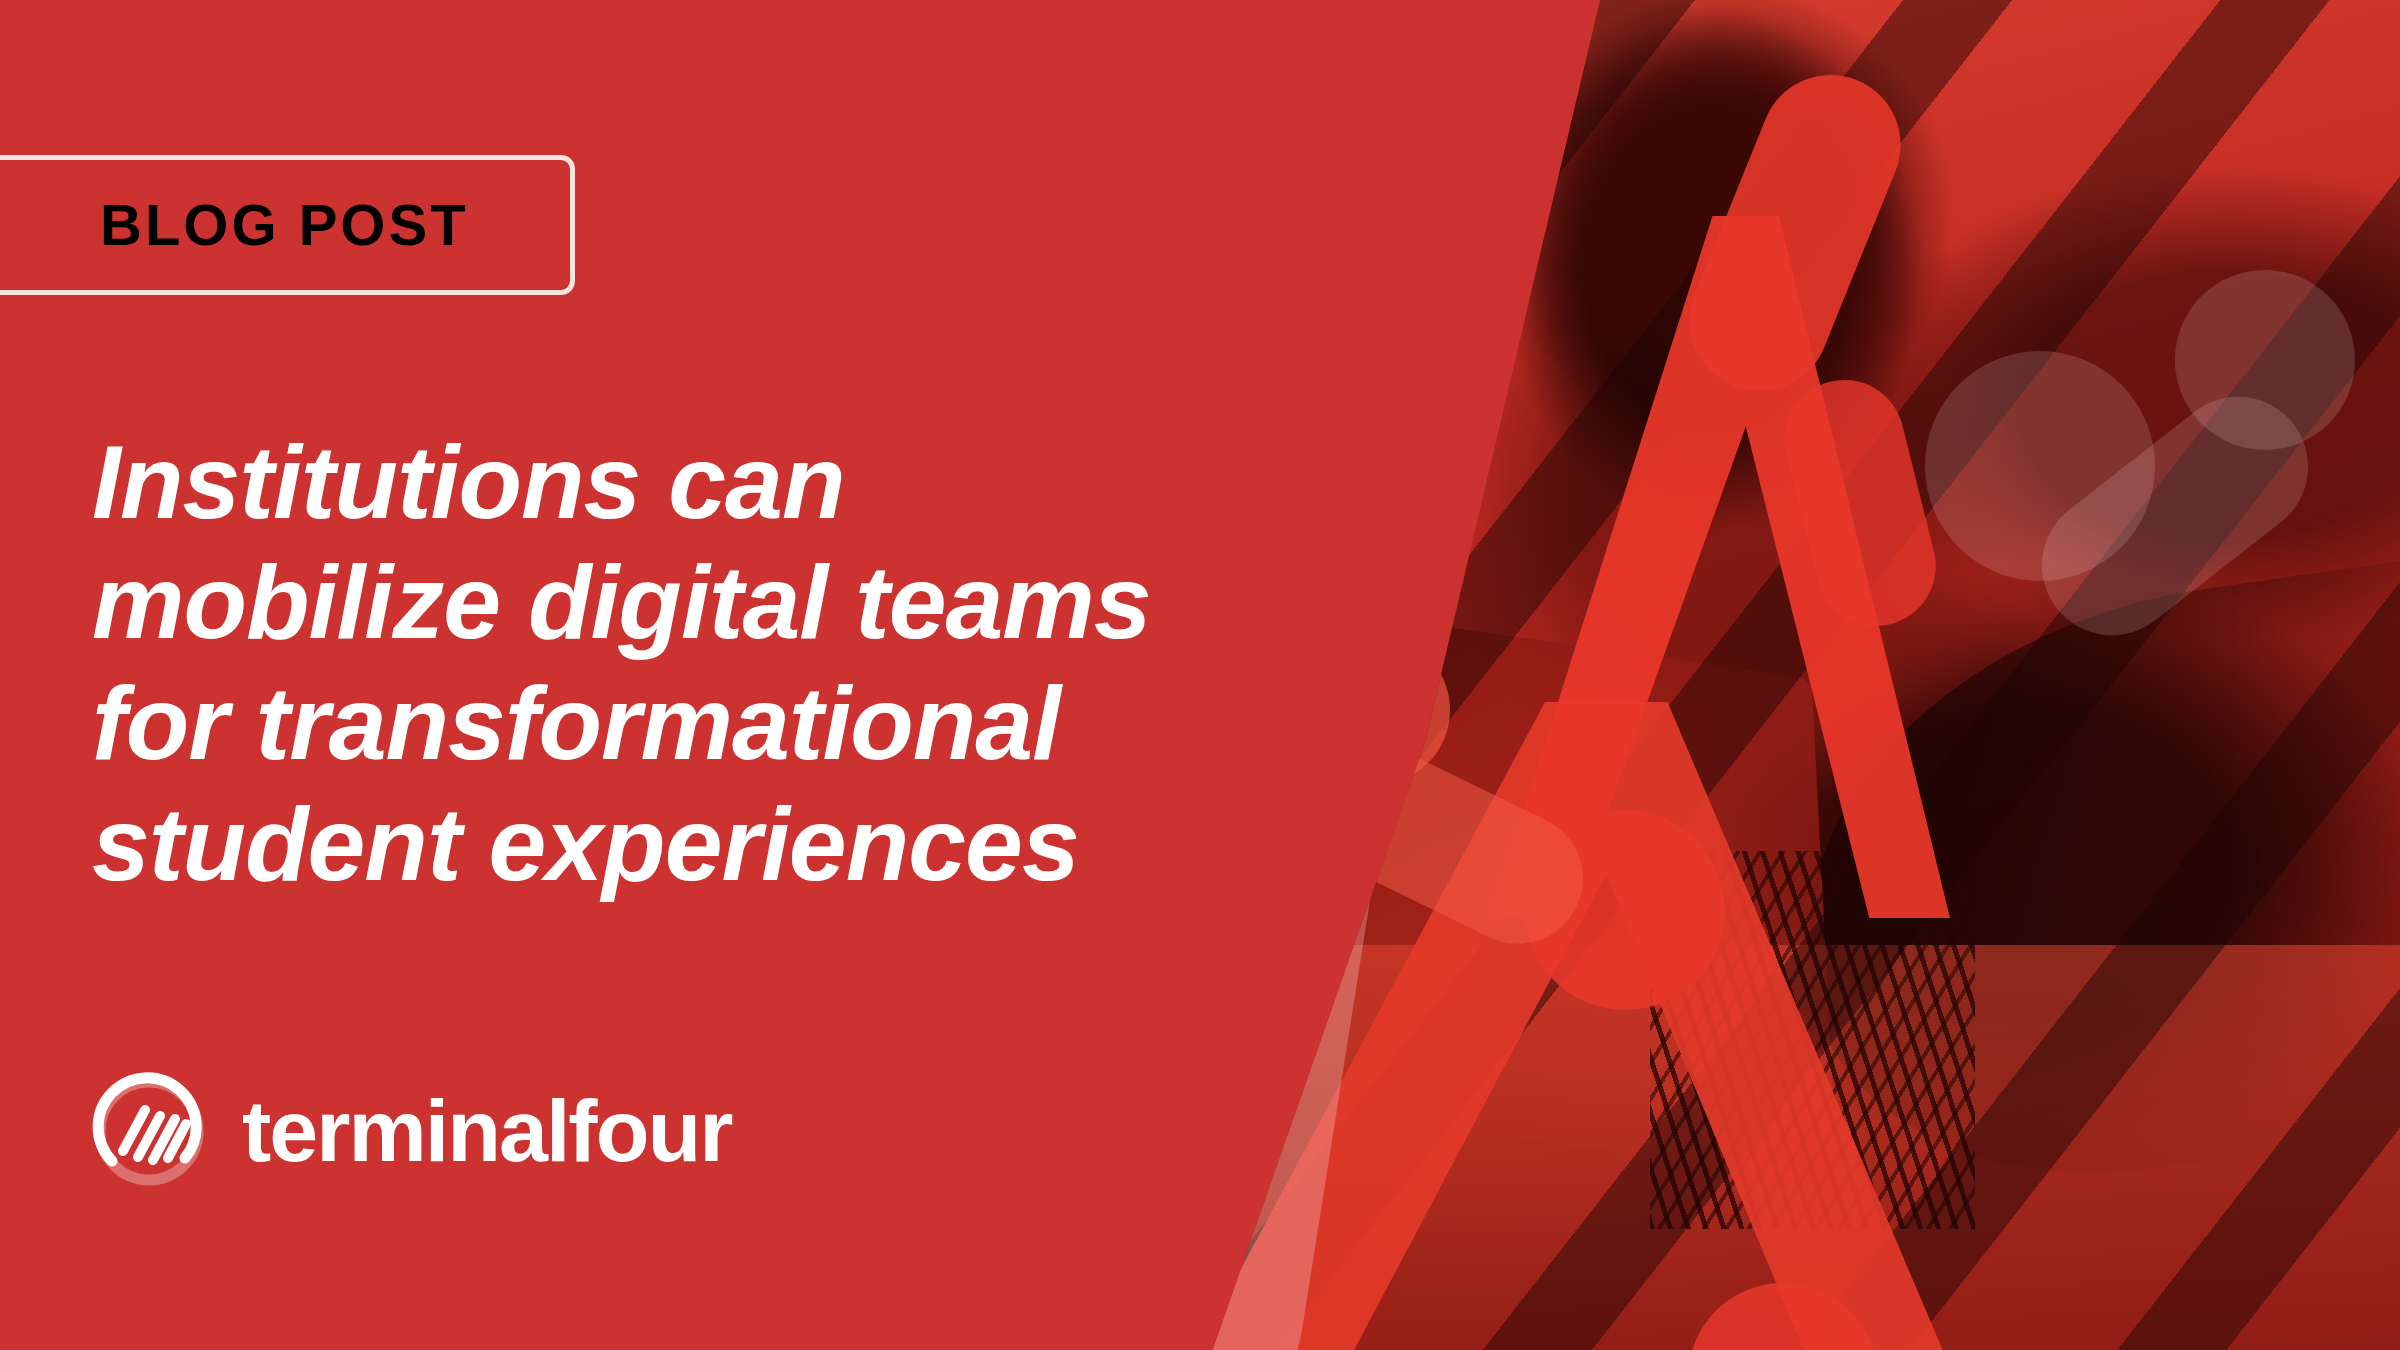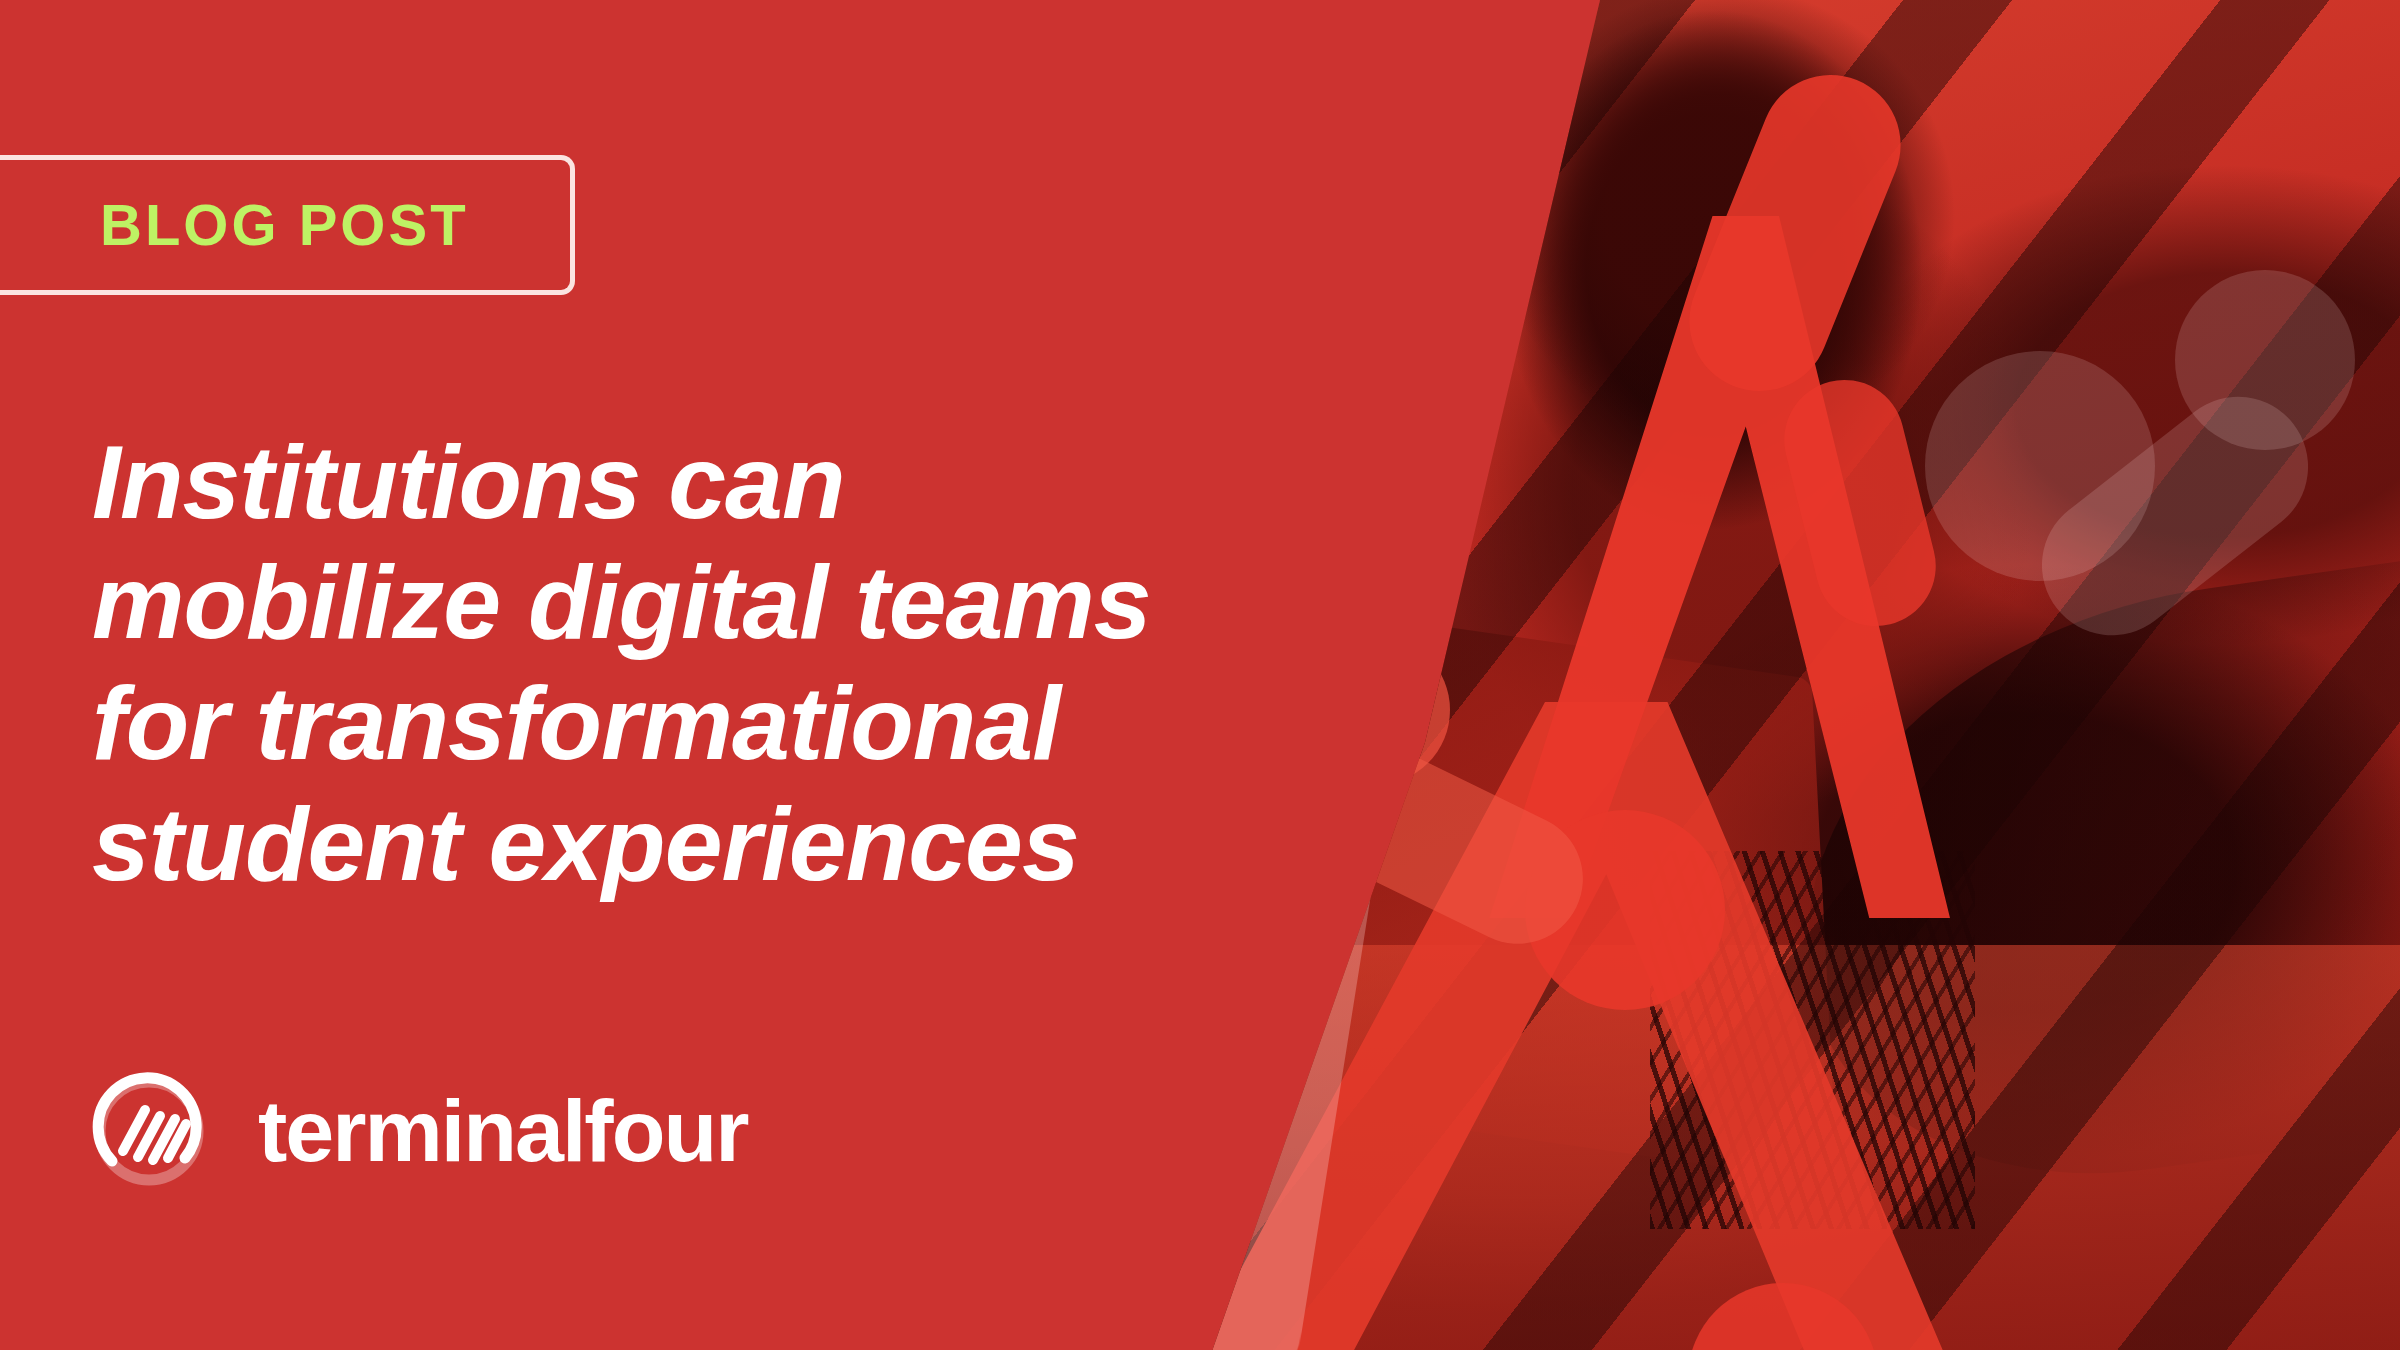--- a/index.html
+++ b/index.html
@@ -112,41 +112,41 @@
     position:absolute;left:-40px;top:155px;
     width:615px;height:140px;
     border:5px solid #fbe4e0;
     border-left:none;
     border-radius:0 14px 14px 0;
     box-sizing:border-box;
     display:flex;align-items:center;
   }
   .badge-label{
     margin-left:140px;
-    color:#bef264;
+    color:#000000;
     font-size:58px;
     font-weight:bold;
     letter-spacing:3px;
     line-height:1;
   }
 
   .headline{
     position:absolute;left:92px;top:352px;
     width:1160px;
     color:#ffffff;
     font-size:104px;
     font-weight:bold;
     line-height:1.16;
     letter-spacing:-1px;
     font-style:italic;
   }
 
   .brand{
     position:absolute;left:90px;top:1072px;
-    display:flex;align-items:center;gap:50px;
+    display:flex;align-items:center;gap:34px;
   }
   .mark{position:relative;width:118px;height:118px;flex:0 0 auto;}
   .wordmark{
     color:#ffffff;font-size:88px;font-weight:bold;
     letter-spacing:-2px;line-height:1;
   }
 </style>
 </head>
 <body>
 

